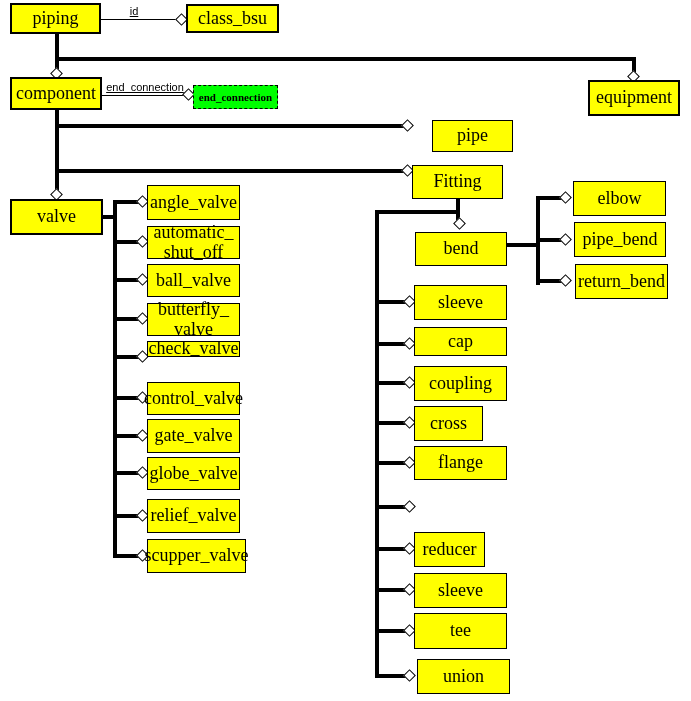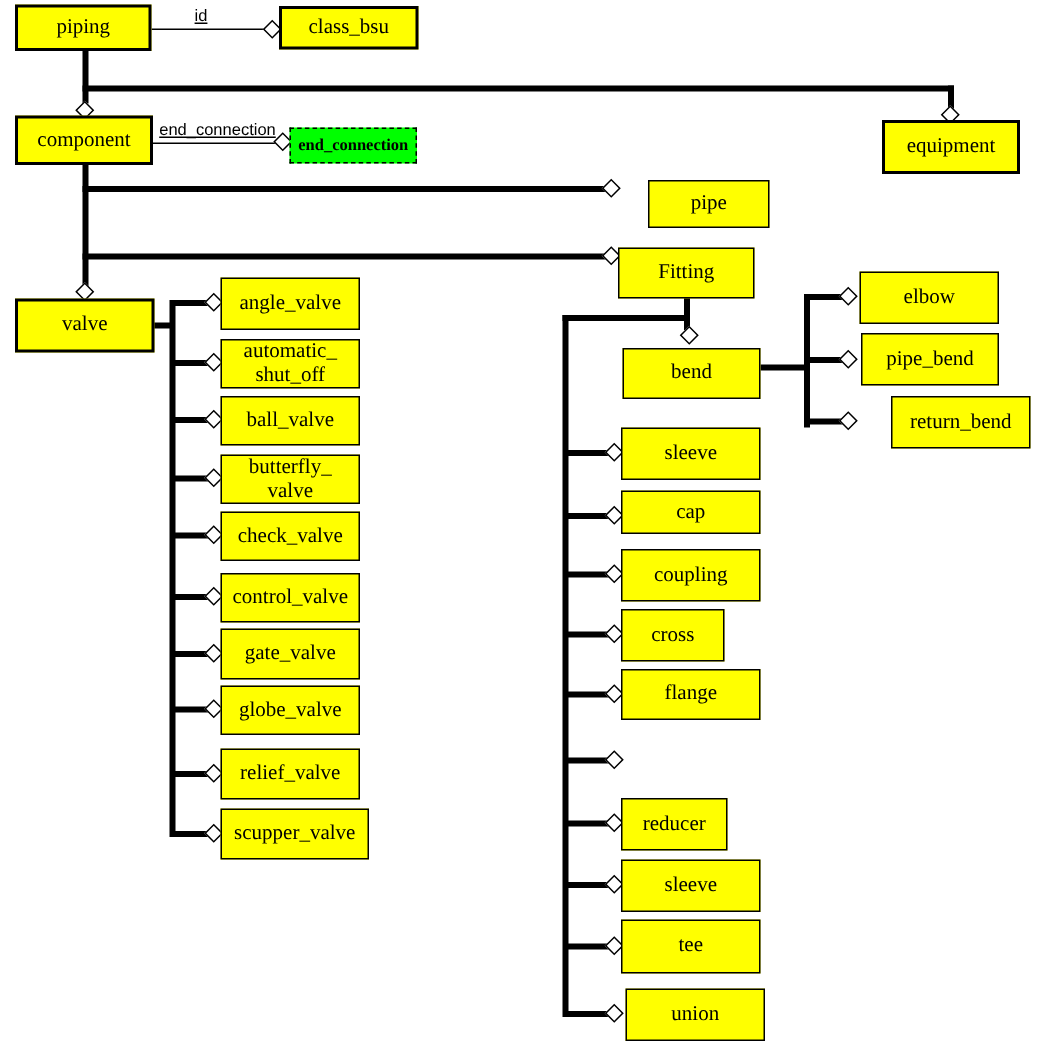--- a/index.html
+++ b/index.html
@@ -1,20 +1,20 @@
 <!DOCTYPE html>
 <html><head>
 <meta charset="utf-8">
 <style>
   html,body{margin:0;padding:0;background:#ffffff;}
   .canvas{position:relative;width:691px;height:701px;background:#ffffff;
           font-family:"Liberation Serif",serif;overflow:hidden;}
   .node{position:absolute;background:#ffff00;border:1px solid #000;
         display:flex;align-items:center;justify-content:center;text-align:center;
-        font-size:14px;color:#000;white-space:pre-line;line-height:1.1;box-sizing:border-box;}
+        font-size:18px;color:#000;white-space:pre-line;line-height:1.1;box-sizing:border-box;}
   .node.b2{border-width:2px;}
   .sel{position:absolute;background:#00ff00;border:1px dashed #000;
        display:flex;align-items:center;justify-content:center;text-align:center;
        font-size:11px;font-weight:bold;color:#000;box-sizing:border-box;
        font-family:"Liberation Serif",serif;}
   .ln{position:absolute;background:#000;}
   .lbl{position:absolute;font-family:"Liberation Sans",sans-serif;font-size:11px;
        color:#000;text-decoration:underline;text-align:center;white-space:nowrap;}
   .dm{position:absolute;width:7px;height:7px;background:#fff;border:1px solid #000;
       transform:rotate(45deg);box-sizing:content-box;}
@@ -111,34 +111,34 @@
   <div class="node" style="left:412px;top:165px;width:91px;height:34px">Fitting</div>
   <div class="node b2" style="left:10px;top:199px;width:93px;height:36px">valve</div>
   <div class="node" style="left:415px;top:232px;width:92px;height:34px">bend</div>
 
   <div class="node" style="left:147px;top:185px;width:93px;height:35px">angle_valve</div>
   <div class="node" style="left:147px;top:226px;width:93px;height:33px">automatic_
 shut_off</div>
   <div class="node" style="left:147px;top:264px;width:93px;height:33px">ball_valve</div>
   <div class="node" style="left:147px;top:303px;width:93px;height:33px">butterfly_
 valve</div>
-  <div class="node" style="left:147px;top:341px;width:93px;height:33px">check_valve</div>
+  <div class="node" style="left:147px;top:341px;width:93px;height:16px">check_valve</div>
   <div class="node" style="left:147px;top:382px;width:93px;height:33px">control_valve</div>
   <div class="node" style="left:147px;top:419px;width:93px;height:34px">gate_valve</div>
   <div class="node" style="left:147px;top:457px;width:93px;height:33px">globe_valve</div>
   <div class="node" style="left:147px;top:499px;width:93px;height:34px">relief_valve</div>
   <div class="node" style="left:147px;top:539px;width:99px;height:34px">scupper_valve</div>
 
   <div class="node" style="left:414px;top:285px;width:93px;height:35px">sleeve</div>
   <div class="node" style="left:414px;top:327px;width:93px;height:29px">cap</div>
   <div class="node" style="left:414px;top:366px;width:93px;height:35px">coupling</div>
   <div class="node" style="left:414px;top:406px;width:69px;height:35px">cross</div>
   <div class="node" style="left:414px;top:446px;width:93px;height:34px">flange</div>
   <div class="node" style="left:414px;top:532px;width:71px;height:35px">reducer</div>
   <div class="node" style="left:414px;top:573px;width:93px;height:35px">sleeve</div>
   <div class="node" style="left:417px;top:659px;width:93px;height:35px">union</div>
   <div class="node" style="left:414px;top:613px;width:93px;height:36px">tee</div>
 
   <div class="node" style="left:573px;top:181px;width:93px;height:35px">elbow</div>
   <div class="node" style="left:574px;top:222px;width:92px;height:35px">pipe_bend</div>
-  <div class="node" style="left:594px;top:264px;width:93px;height:35px">return_bend</div>
+  <div class="node" style="left:575px;top:264px;width:93px;height:35px">return_bend</div>
 
 </div>
 
 </body></html>

